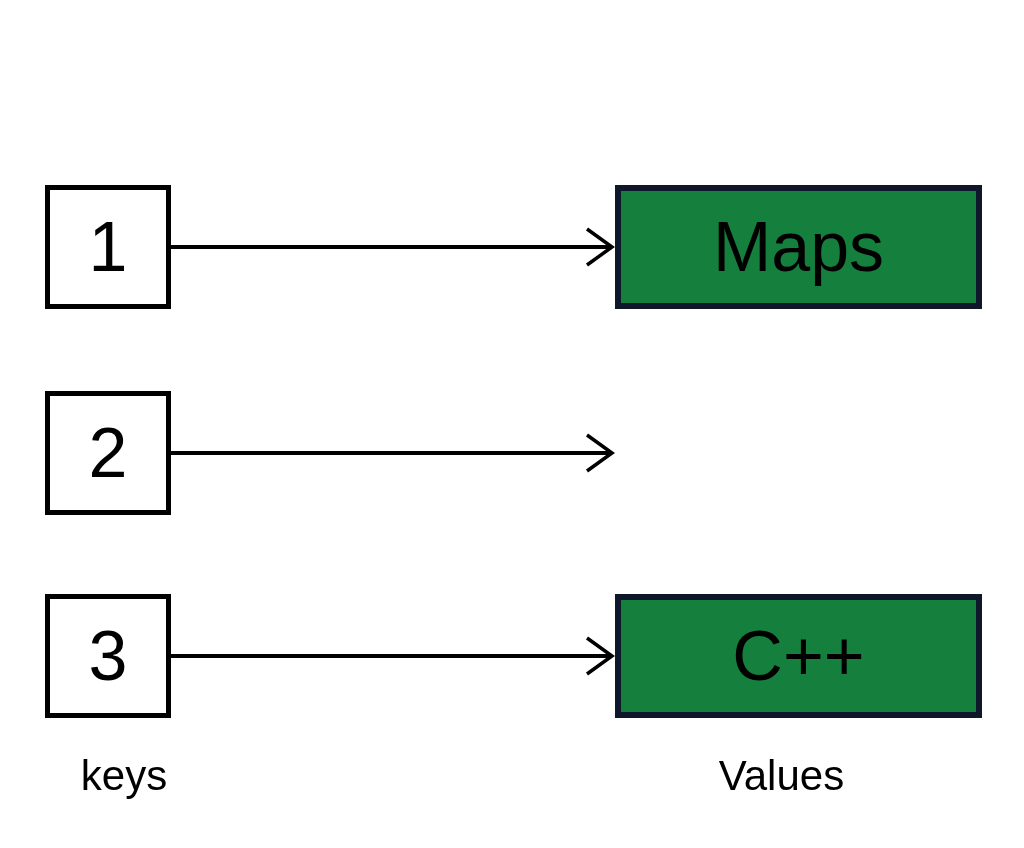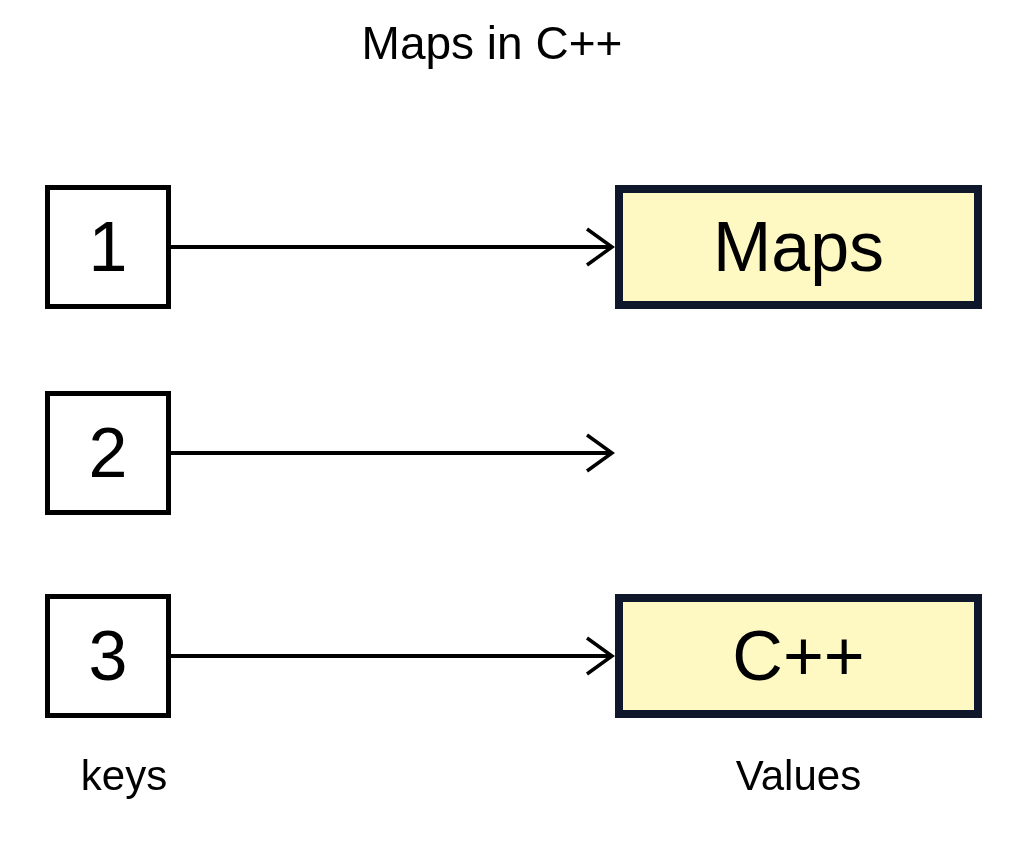--- a/index.html
+++ b/index.html
@@ -48,57 +48,56 @@
     justify-content: center;
     font-size: 70px;
     background: #ffffff;
   }
   .value-box {
     position: absolute;
     left: 615px;
     top: 0;
     width: 367px;
     height: 124px;
-    border: 8px solid #0f172a;
+    border: 6px solid #0f172a;
     box-sizing: border-box;
     display: flex;
     align-items: center;
     justify-content: center;
     font-size: 70px;
-    background: #fef9c3;
+    background: #15803d;
   }
   .arrow {
     position: absolute;
     left: 171px;
     top: 37px;
     width: 445px;
     height: 50px;
   }
   .col-label {
     position: absolute;
     top: 752px;
     font-size: 42px;
     text-align: center;
     color: #000000;
   }
   .col-label.keys {
     left: 61px;
     width: 126px;
   }
   .col-label.values {
-    left: 615px;
+    left: 598px;
     width: 367px;
   }
 </style>
 </head>
 <body>
 
 <div class="canvas">
 
-  <div class="title">Maps in C++</div>
 
   <div class="row r0">
     <div class="key-box">
       <span>1</span>
     </div>
     <svg class="arrow" viewBox="0 0 445 50" xmlns="http://www.w3.org/2000/svg">
       <line x1="0" y1="25" x2="440" y2="25" stroke="#000000" stroke-width="4"></line>
       <polyline points="416,7 441,25 416,43" fill="none" stroke="#000000" stroke-width="3.5"></polyline>
     </svg>
     <div class="value-box">

